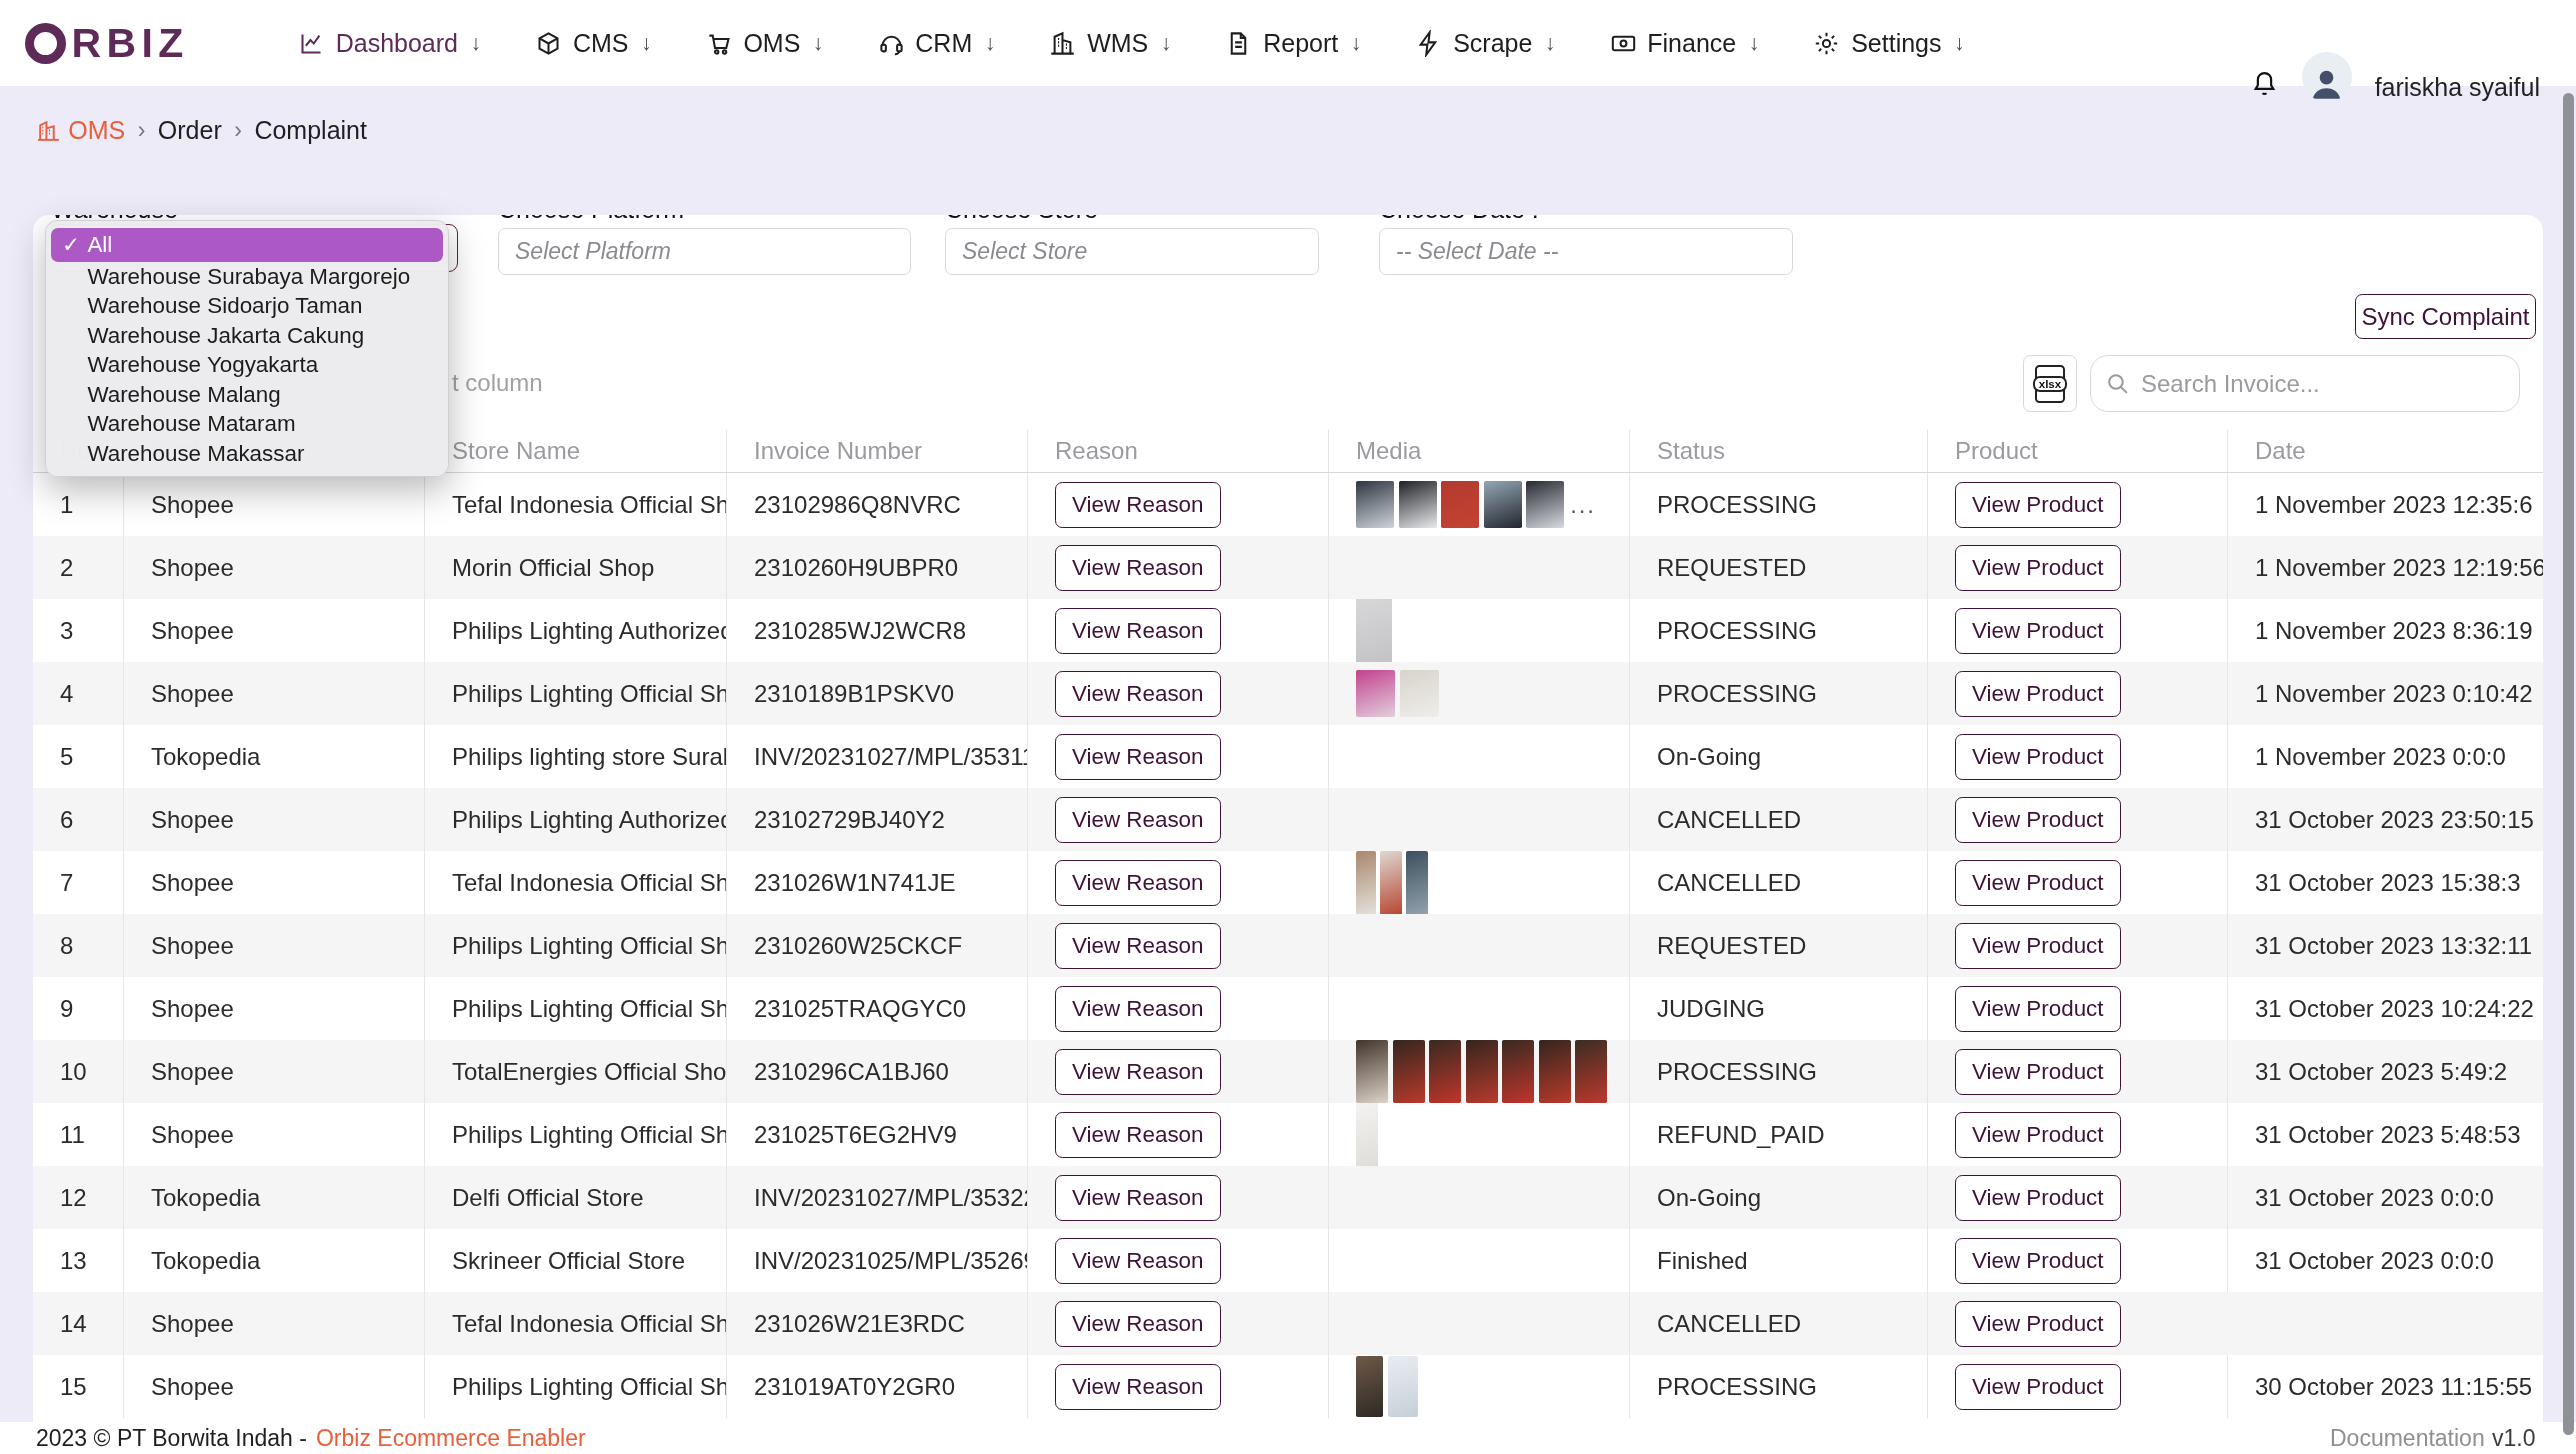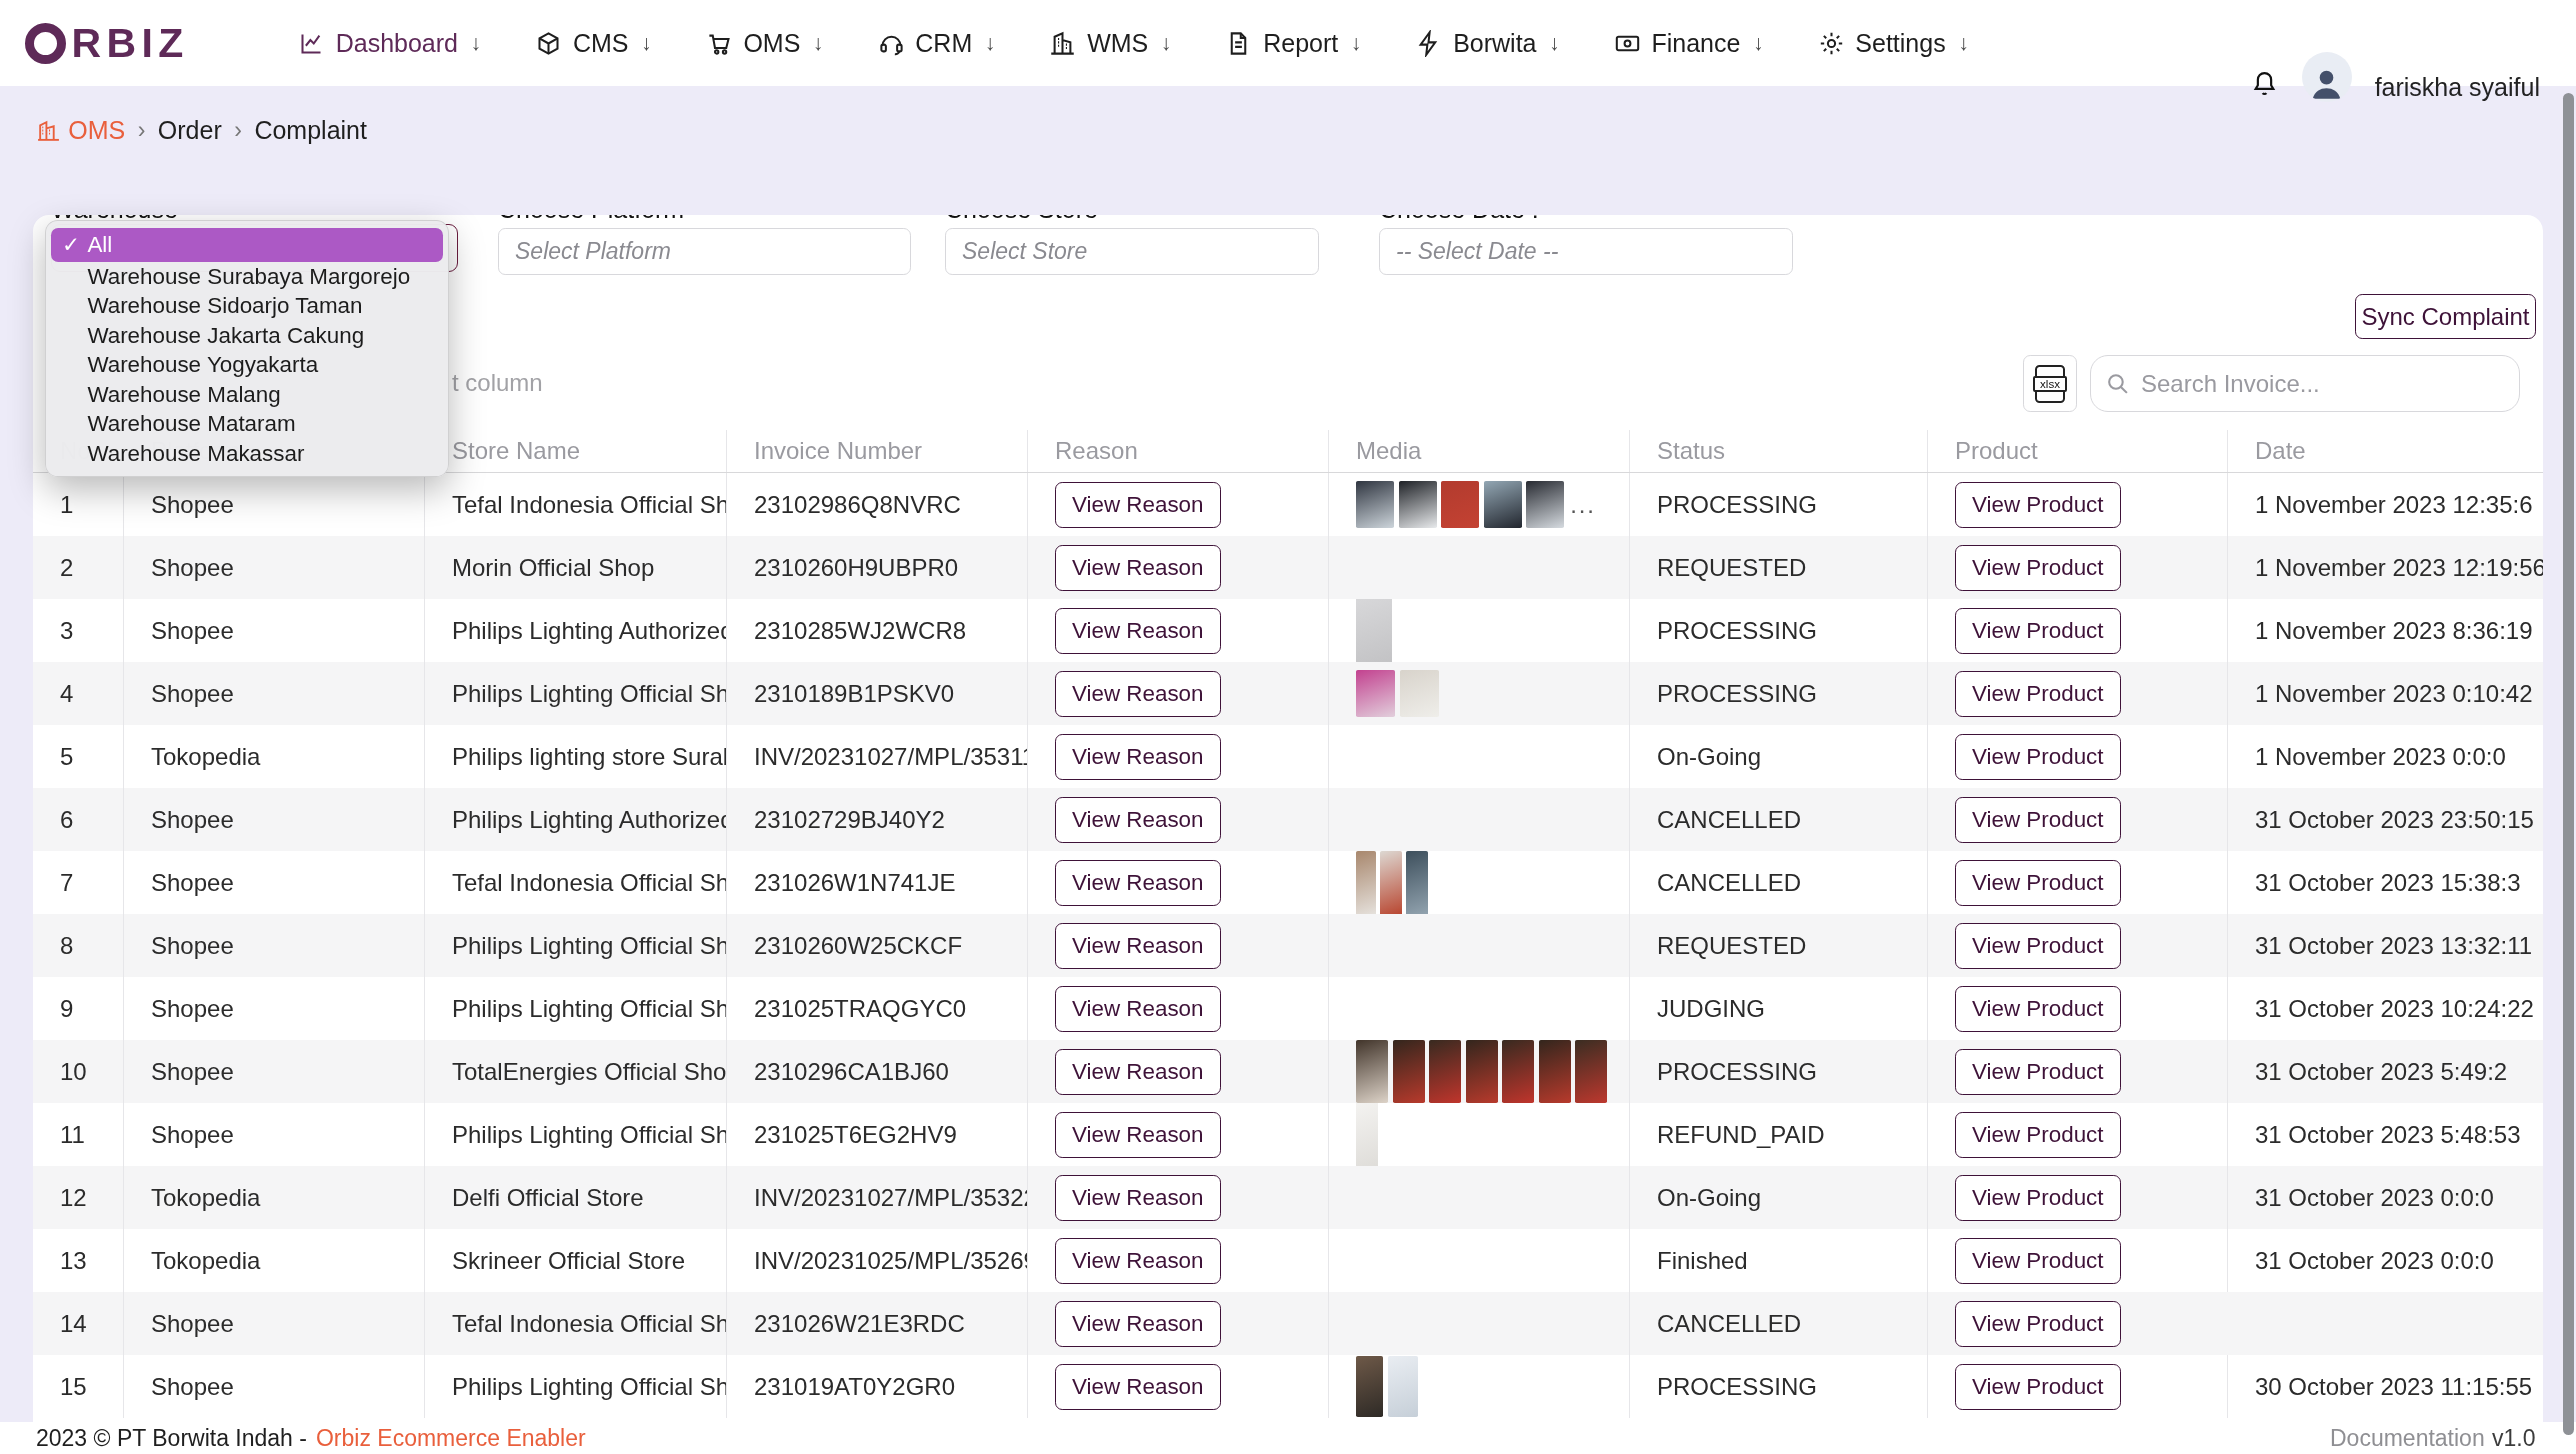--- a/index.html
+++ b/index.html
@@ -37,21 +37,21 @@
   .f-wrap { position:absolute; }
 
   .warehouse-select { position:absolute; left:18px; top:9px; width:407px; height:48px; border:1.8px solid #6b1d3f; border-radius:9px; background:#fff; }
 
   .sync-btn { position:absolute; left:2322px; top:79px; width:181px; height:45px; background:#fff; border:1.8px solid #3E1238; border-radius:7.2px; color:#3E1238; font-size:24px; display:flex; align-items:center; justify-content:center; cursor:pointer; }
 
   .col-partial { position:absolute; left:419px; top:154px; font-size:24px; color:#a2a2a6; }
 
   .export-btn { position:absolute; left:1990px; top:140px; width:54px; height:57px; border:0.9px solid #d8d8dc; border-radius:7.2px; background:#fff; display:flex; align-items:center; justify-content:center; cursor:pointer; }
   .xlsx-icon { width:30px; height:38px; border:2.7px solid #222; border-radius:4.5px; position:relative; }
-  .xlsx-icon span { position:absolute; top:9px; left:-3.6px; right:-3.6px; background:#fff; border:2.7px solid #222; border-radius:2px; font-size:11.6px; font-weight:normal; text-align:center; line-height:12.5px; color:#111; }
+  .xlsx-icon span { position:absolute; top:9px; left:-3.6px; right:-3.6px; background:#fff; border:2.7px solid #222; border-radius:7px; font-size:11.6px; font-weight:bold; text-align:center; line-height:12.5px; color:#111; }
   .search-box { position:absolute; left:2057px; top:140px; width:430px; height:57px; border:0.9px solid #d8d8dc; border-radius:18px; background:#fff; display:flex; align-items:center; padding:0 14.3px; gap:10.7px; }
   .search-box svg { width:25px; height:25px; flex:none; }
   .search-box input { border:none; outline:none; font-size:24px; color:#333; width:100%; font-family:"Liberation Sans",sans-serif; }
   .search-box input::placeholder { color:#9a9aa0; font-style:normal; }
 
   
   .table { position:absolute; left:0; top:215px; width:2510px; }
   .t-row { display:flex; width:2510px; }
   .t-head { height:43px; border-bottom:1.8px solid #d8d8da; }
   .t-head .t-cell { color:#9a9aa0; font-size:24px; }
@@ -136,21 +136,21 @@
           <path d="M6 3h8l4 4v14H6z"></path>
           <path d="M14 3v4h4M9 11h6M9 15h6"></path>
         </svg>
         <span>Report</span>
         <span class="nav-arrow">↓</span>
       </div>
       <div class="nav-item">
         <svg viewBox="0 0 24 24" fill="none" stroke="currentColor" stroke-width="1.8">
           <path d="M13 2L5 13h6l-1 9 8-11h-6l1-9z"></path>
         </svg>
-        <span>Borwita</span>
+        <span>Scrape</span>
         <span class="nav-arrow">↓</span>
       </div>
       <div class="nav-item">
         <svg viewBox="0 0 24 24" fill="none" stroke="currentColor" stroke-width="1.8">
           <rect x="2.5" y="6" width="19" height="12" rx="1.5"></rect>
           <circle cx="12" cy="12" r="2.6"></circle>
         </svg>
         <span>Finance</span>
         <span class="nav-arrow">↓</span>
       </div>

